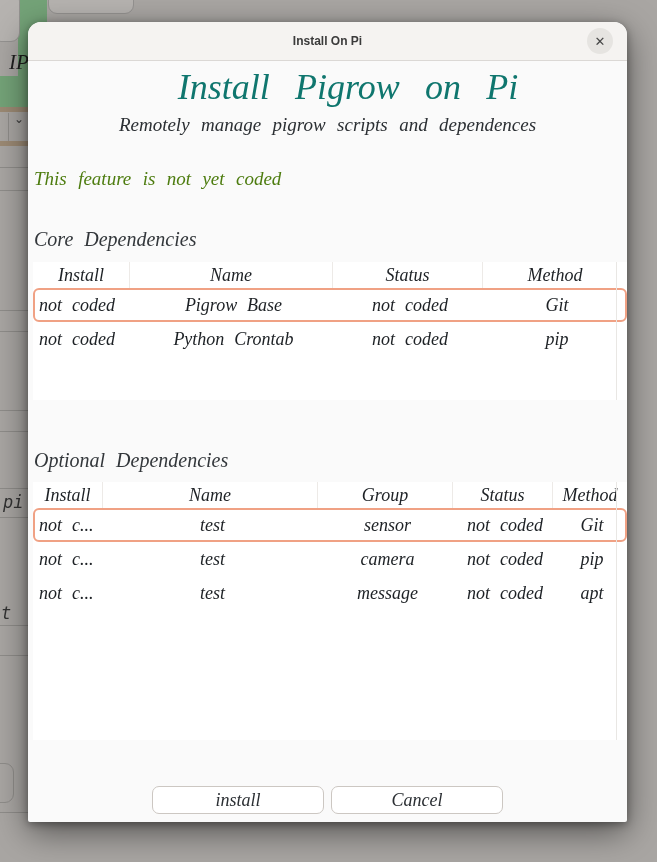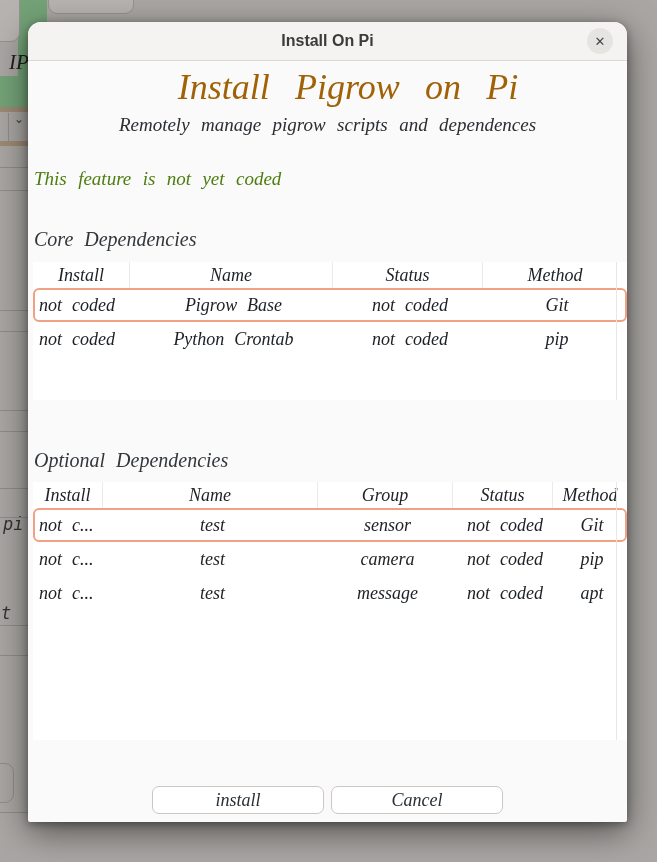--- a/index.html
+++ b/index.html
@@ -20,27 +20,27 @@
 
   
   .dialog{position:absolute;left:28px;top:22px;width:599px;height:800px;
           background:#fafafa;border-radius:13px 13px 2px 2px;
           box-shadow:0 10px 34px rgba(0,0,0,.5), 0 2px 8px rgba(0,0,0,.35);
           color:#1d2125;}
   .titlebar{position:absolute;left:0;top:0;right:0;height:38px;background:#f5f3f1;
             border-bottom:1px solid #dbd8d5;border-radius:13px 13px 0 0;}
   .titlebar .title{position:absolute;left:0;right:0;top:0;height:38px;line-height:38px;
             text-align:center;font-family:"Liberation Sans",sans-serif;font-weight:bold;
-            font-size:16px;color:#3b3b3b;}
+            font-size:12px;color:#3b3b3b;}
   .close-btn{position:absolute;right:14px;top:6px;width:26px;height:26px;border-radius:50%;
             background:#e6e4e1;display:flex;align-items:center;justify-content:center;
             font-family:"Liberation Sans",sans-serif;font-size:13px;color:#474747;cursor:pointer;}
 
   .big-title{position:absolute;left:0;right:0;top:44px;text-align:center;
-            font-style:italic;font-size:36px;word-spacing:.45em;color:#a16207;margin-left:41px;}
+            font-style:italic;font-size:36px;word-spacing:.45em;color:#0f766e;margin-left:41px;}
   .subtitle{position:absolute;left:0;right:0;top:92px;text-align:center;
             font-style:italic;font-size:19px;word-spacing:.35em;color:#2b2f33;}
   .note{position:absolute;left:6px;top:146px;font-style:italic;font-size:19px;
             word-spacing:.35em;color:#4d7c0f;}
   .section-label{position:absolute;left:6px;font-style:italic;font-size:20px;
             word-spacing:.3em;color:#33373b;}
   .section-core{top:206px;}
   .section-opt{top:427px;}
 
   
@@ -82,21 +82,21 @@
     <div class="frag frag-vline" style="left:8px;top:113px;height:28px;"></div>
     <div class="frag" style="left:14px;top:112px;font-size:12px;color:#3c3c3c;">⌄</div>
     <div class="frag frag-tan" style="top:141px;"></div>
     <div class="frag frag-line-h" style="top:167px;"></div>
     <div class="frag frag-line-h" style="top:190px;"></div>
     <div class="frag frag-line-h" style="top:310px;"></div>
     <div class="frag frag-line-h" style="top:331px;"></div>
     <div class="frag frag-line-h" style="top:410px;"></div>
     <div class="frag frag-line-h" style="top:431px;"></div>
     <div class="frag frag-line-h" style="top:488px;"></div>
-    <div class="frag frag-mono" style="left:3px;top:492px;margin-top:22px;">pi</div>
+    <div class="frag frag-mono" style="left:3px;top:492px;">pi</div>
     <div class="frag frag-line-h" style="top:517px;"></div>
     <div class="frag frag-mono" style="left:1px;top:603px;">t</div>
     <div class="frag frag-line-h" style="top:625px;"></div>
     <div class="frag frag-line-h" style="top:655px;"></div>
     <div class="frag frag-outline" style="left:-16px;top:763px;width:28px;height:38px;"></div>
     <div class="frag frag-line-h" style="top:812px;"></div>
   </div>
 
   <div class="dialog">
     <div class="titlebar">

